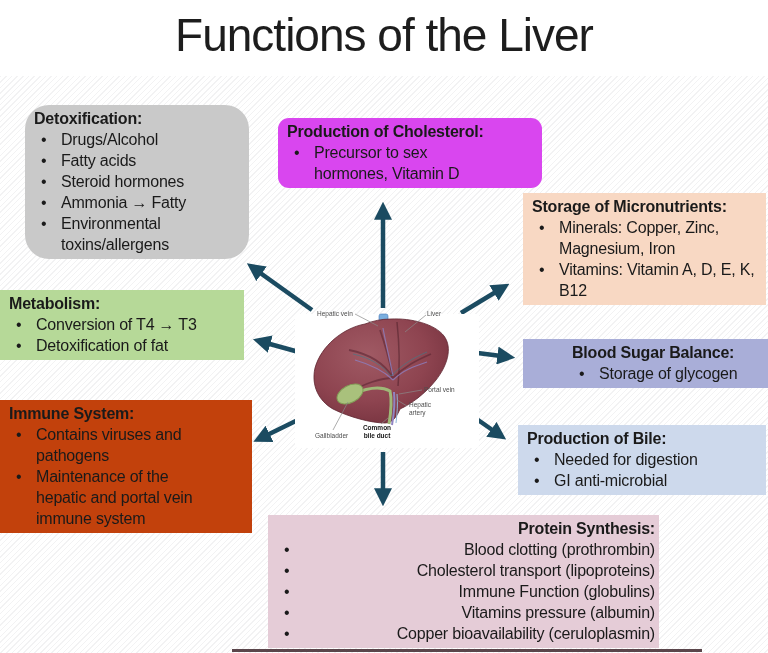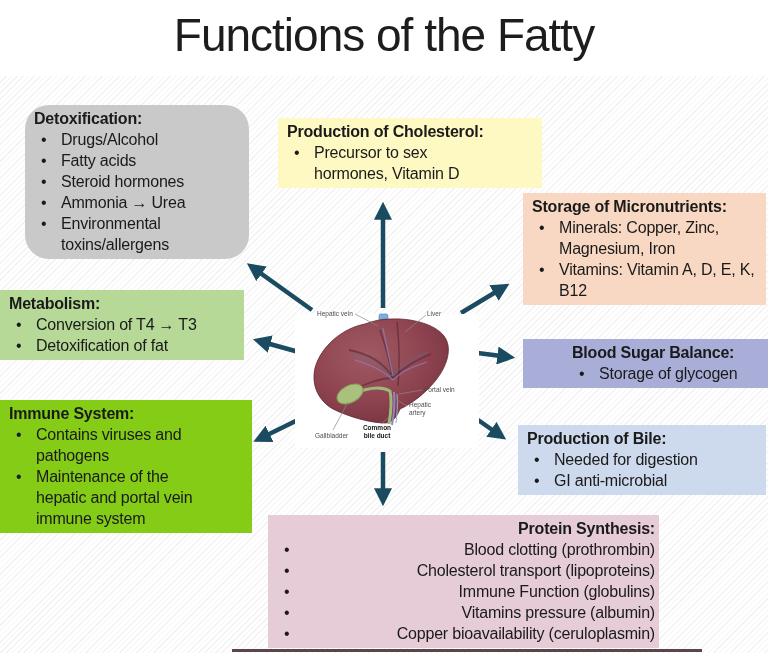--- a/index.html
+++ b/index.html
@@ -47,21 +47,21 @@
   .bottom-line{
     position:absolute;left:232px;top:649px;width:470px;height:3px;
     background:rgba(62,38,44,0.85);
   }
 </style>
 </head>
 <body>
 
 <div class="texture"></div>
 
-<div class="title">Functions of the Fatty</div>
+<div class="title">Functions of the Liver</div>
 
 <svg class="spokes" width="768" height="653" viewBox="0 0 768 653">
   <defs>
     <marker id="ah" markerWidth="4" markerHeight="4" refX="2.6" refY="2" orient="auto">
       <path d="M0,0 L4,2 L0,4 Z" fill="#1b4b61"></path>
     </marker>
   </defs>
   <g stroke="#1b4b61" stroke-width="4.5" fill="none">
     <line x1="383" y1="308" x2="383" y2="208" marker-end="url(#ah)"></line>
     <line x1="312" y1="310" x2="252" y2="267" marker-end="url(#ah)"></line>
@@ -128,25 +128,25 @@
 <div class="organ-label" id="lbl-portal-vein">Portal vein</div>
 <div class="organ-label" id="lbl-hepatic-artery">Hepatic artery</div>
 <div class="organ-label bold" id="lbl-common-bile-duct">Common bile duct</div>
 <div class="organ-label" id="lbl-gallbladder">Gallbladder</div>
 
 <div class="box" id="box-detoxification" style="background-color: rgb(201, 201, 201); border-radius: 24px;">
   <div class="hdr">Detoxification:</div>
   <div class="bul"><span class="bt">Drugs/Alcohol</span></div>
   <div class="bul"><span class="bt">Fatty acids</span></div>
   <div class="bul"><span class="bt">Steroid hormones</span></div>
-  <div class="bul"><span class="bt">Ammonia → Urea</span></div>
+  <div class="bul"><span class="bt">Ammonia → Fatty</span></div>
   <div class="bul"><span class="bt">Environmental toxins/allergens</span></div>
 </div>
 
-<div class="box" id="box-cholesterol" style="background-color: #fef9c3;">
+<div class="box" id="box-cholesterol" style="background-color: #d946ef; border-radius: 11px;">
   <div class="hdr">Production of Cholesterol:</div>
   <div class="bul"><span class="bt narrow160">Precursor to sex hormones, Vitamin D</span></div>
 </div>
 
 <div class="box" id="box-micronutrients" style="background-color: rgb(248, 216, 195);">
   <div class="hdr">Storage of Micronutrients:</div>
   <div class="bul"><span class="bt">Minerals: Copper, Zinc, Magnesium, Iron</span></div>
   <div class="bul"><span class="bt">Vitamins: Vitamin A, D, E, K, B12</span></div>
 </div>
 
@@ -154,21 +154,21 @@
   <div class="hdr">Metabolism:</div>
   <div class="bul"><span class="bt">Conversion of T4 → T3</span></div>
   <div class="bul"><span class="bt">Detoxification of fat</span></div>
 </div>
 
 <div class="box" id="box-blood-sugar" style="background-color: rgb(169, 174, 216); padding-left: 40px;">
   <div class="hdr">Blood Sugar Balance:</div>
   <div class="bul"><span class="bt">Storage of glycogen</span></div>
 </div>
 
-<div class="box" id="box-immune" style="background-color: #84cc16;">
+<div class="box" id="box-immune" style="background-color: #c2410c;">
   <div class="hdr">Immune System:</div>
   <div class="bul"><span class="bt">Contains viruses and pathogens</span></div>
   <div class="bul"><span class="bt narrow186">Maintenance of the hepatic and portal vein immune system</span></div>
 </div>
 
 <div class="box" id="box-bile" style="background-color: rgb(205, 217, 236);">
   <div class="hdr">Production of Bile:</div>
   <div class="bul"><span class="bt">Needed for digestion</span></div>
   <div class="bul"><span class="bt">GI anti-microbial</span></div>
 </div>

